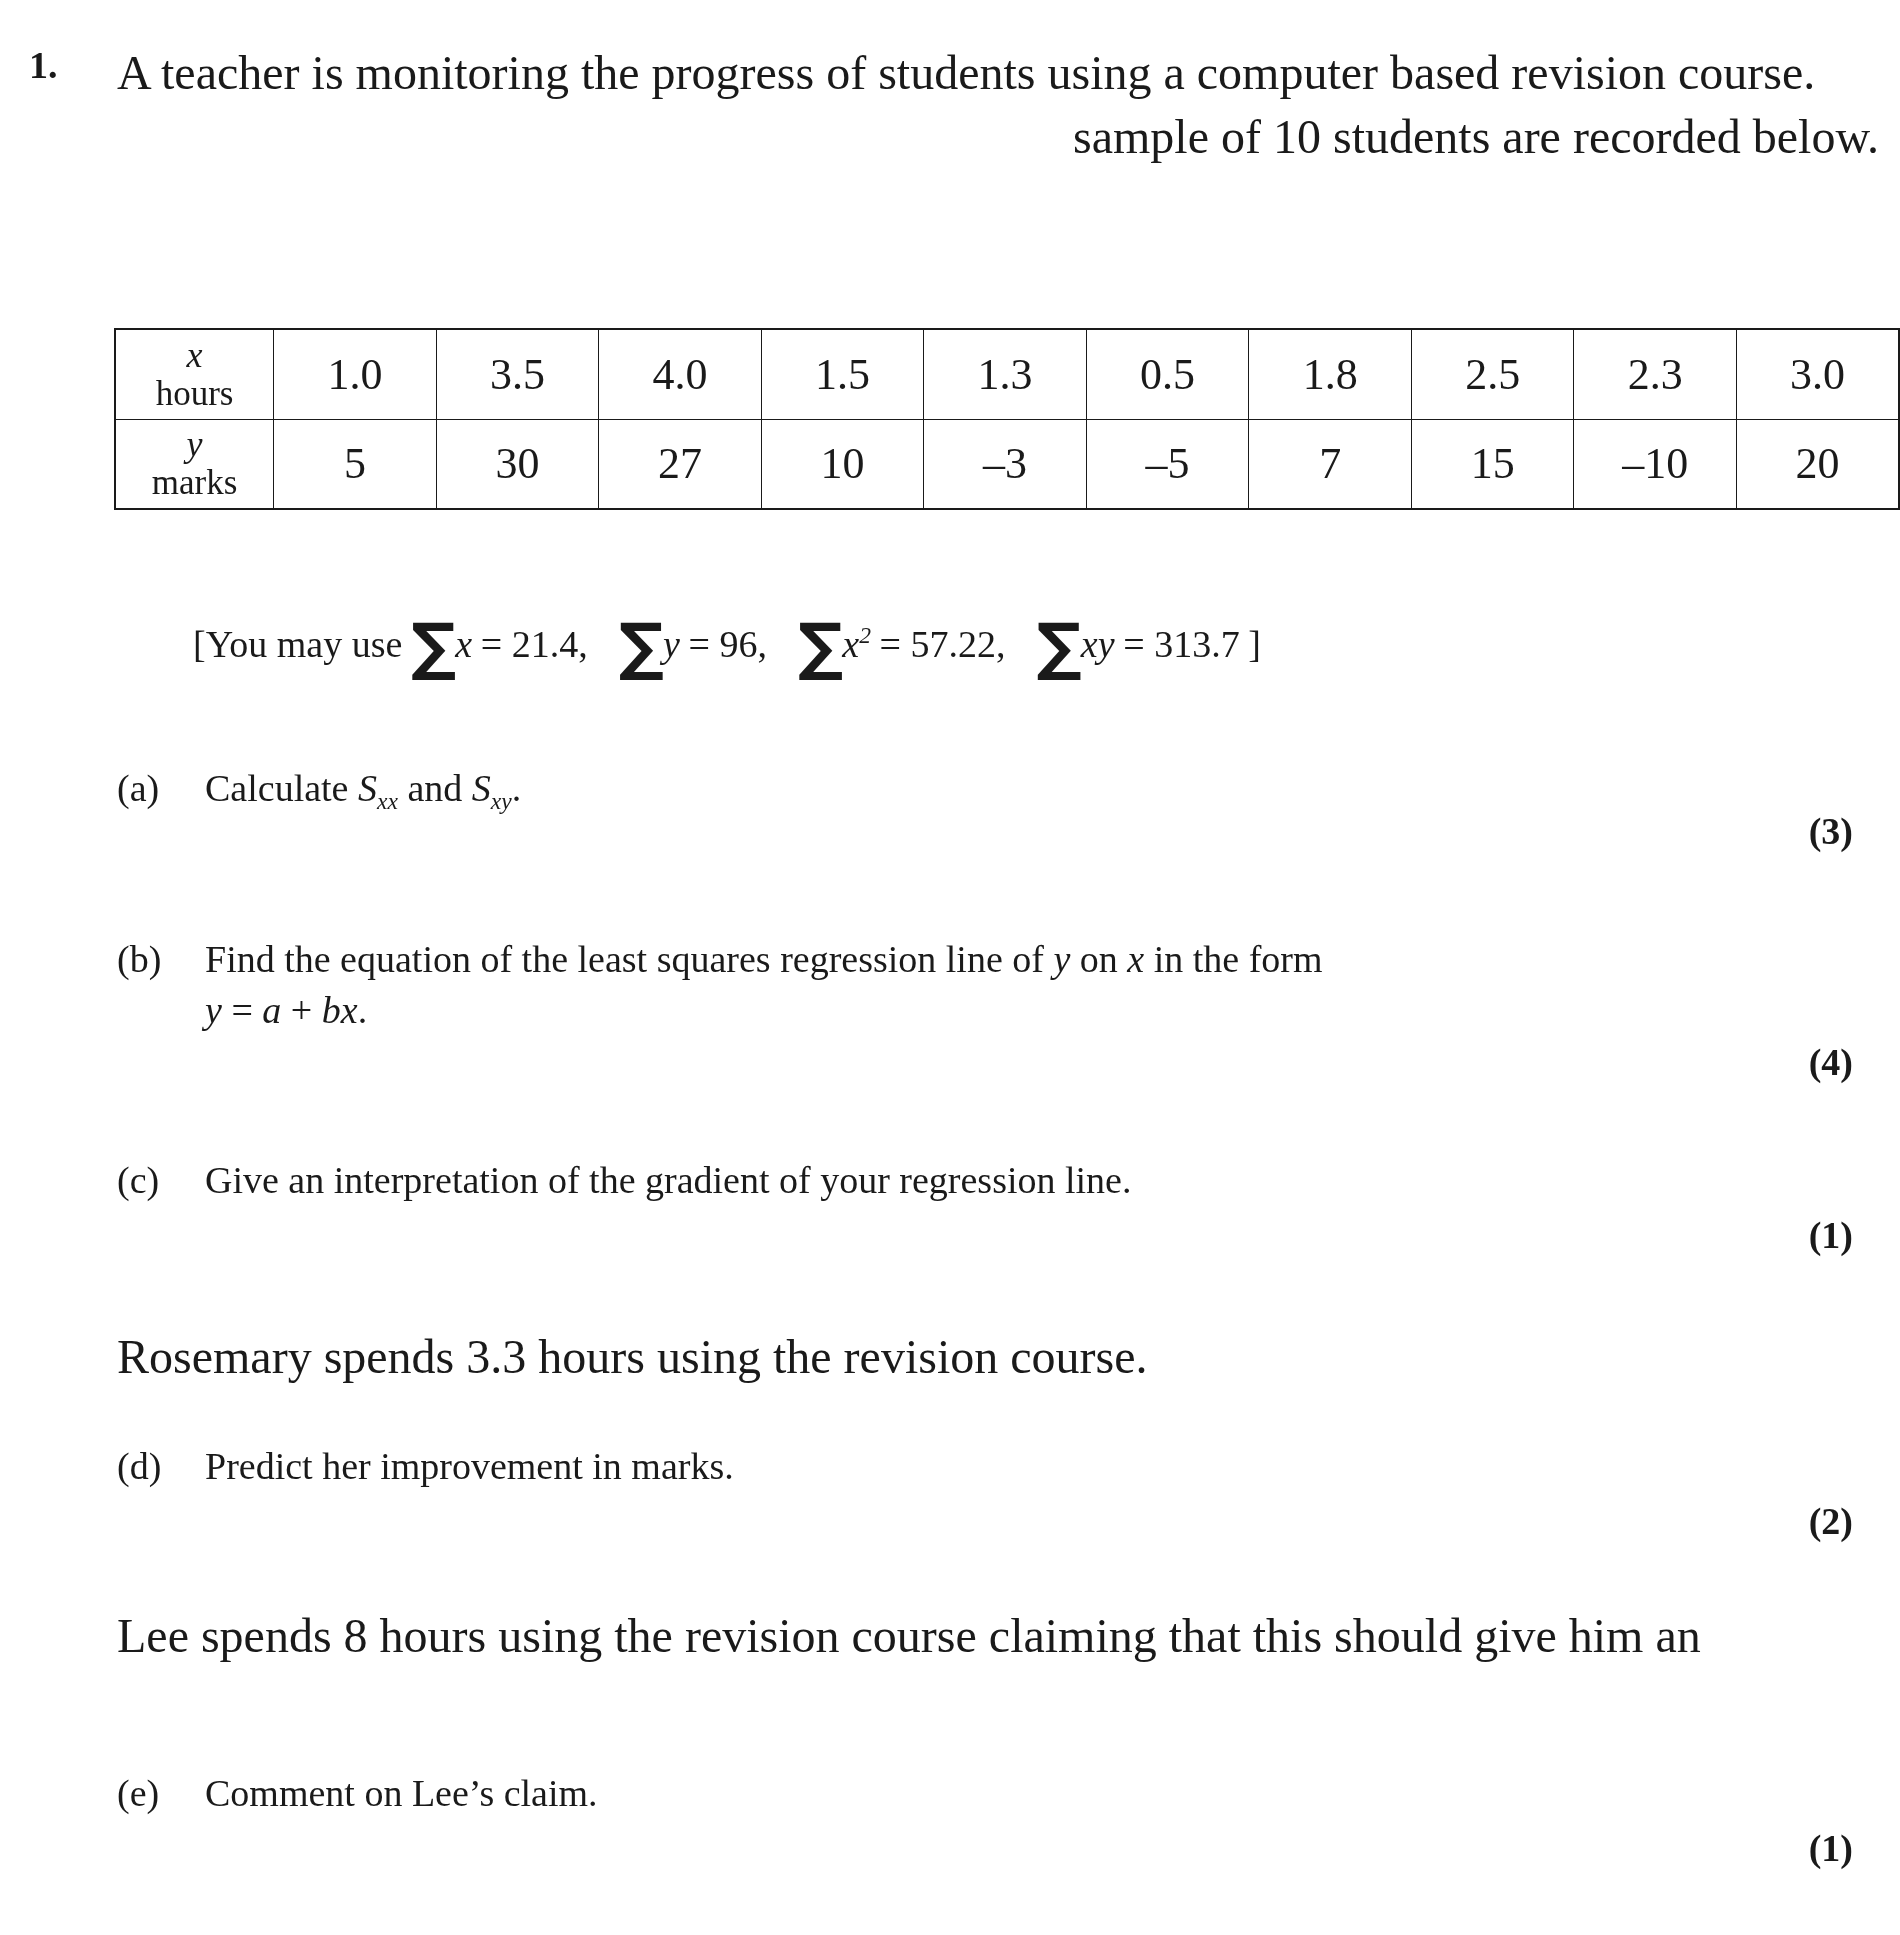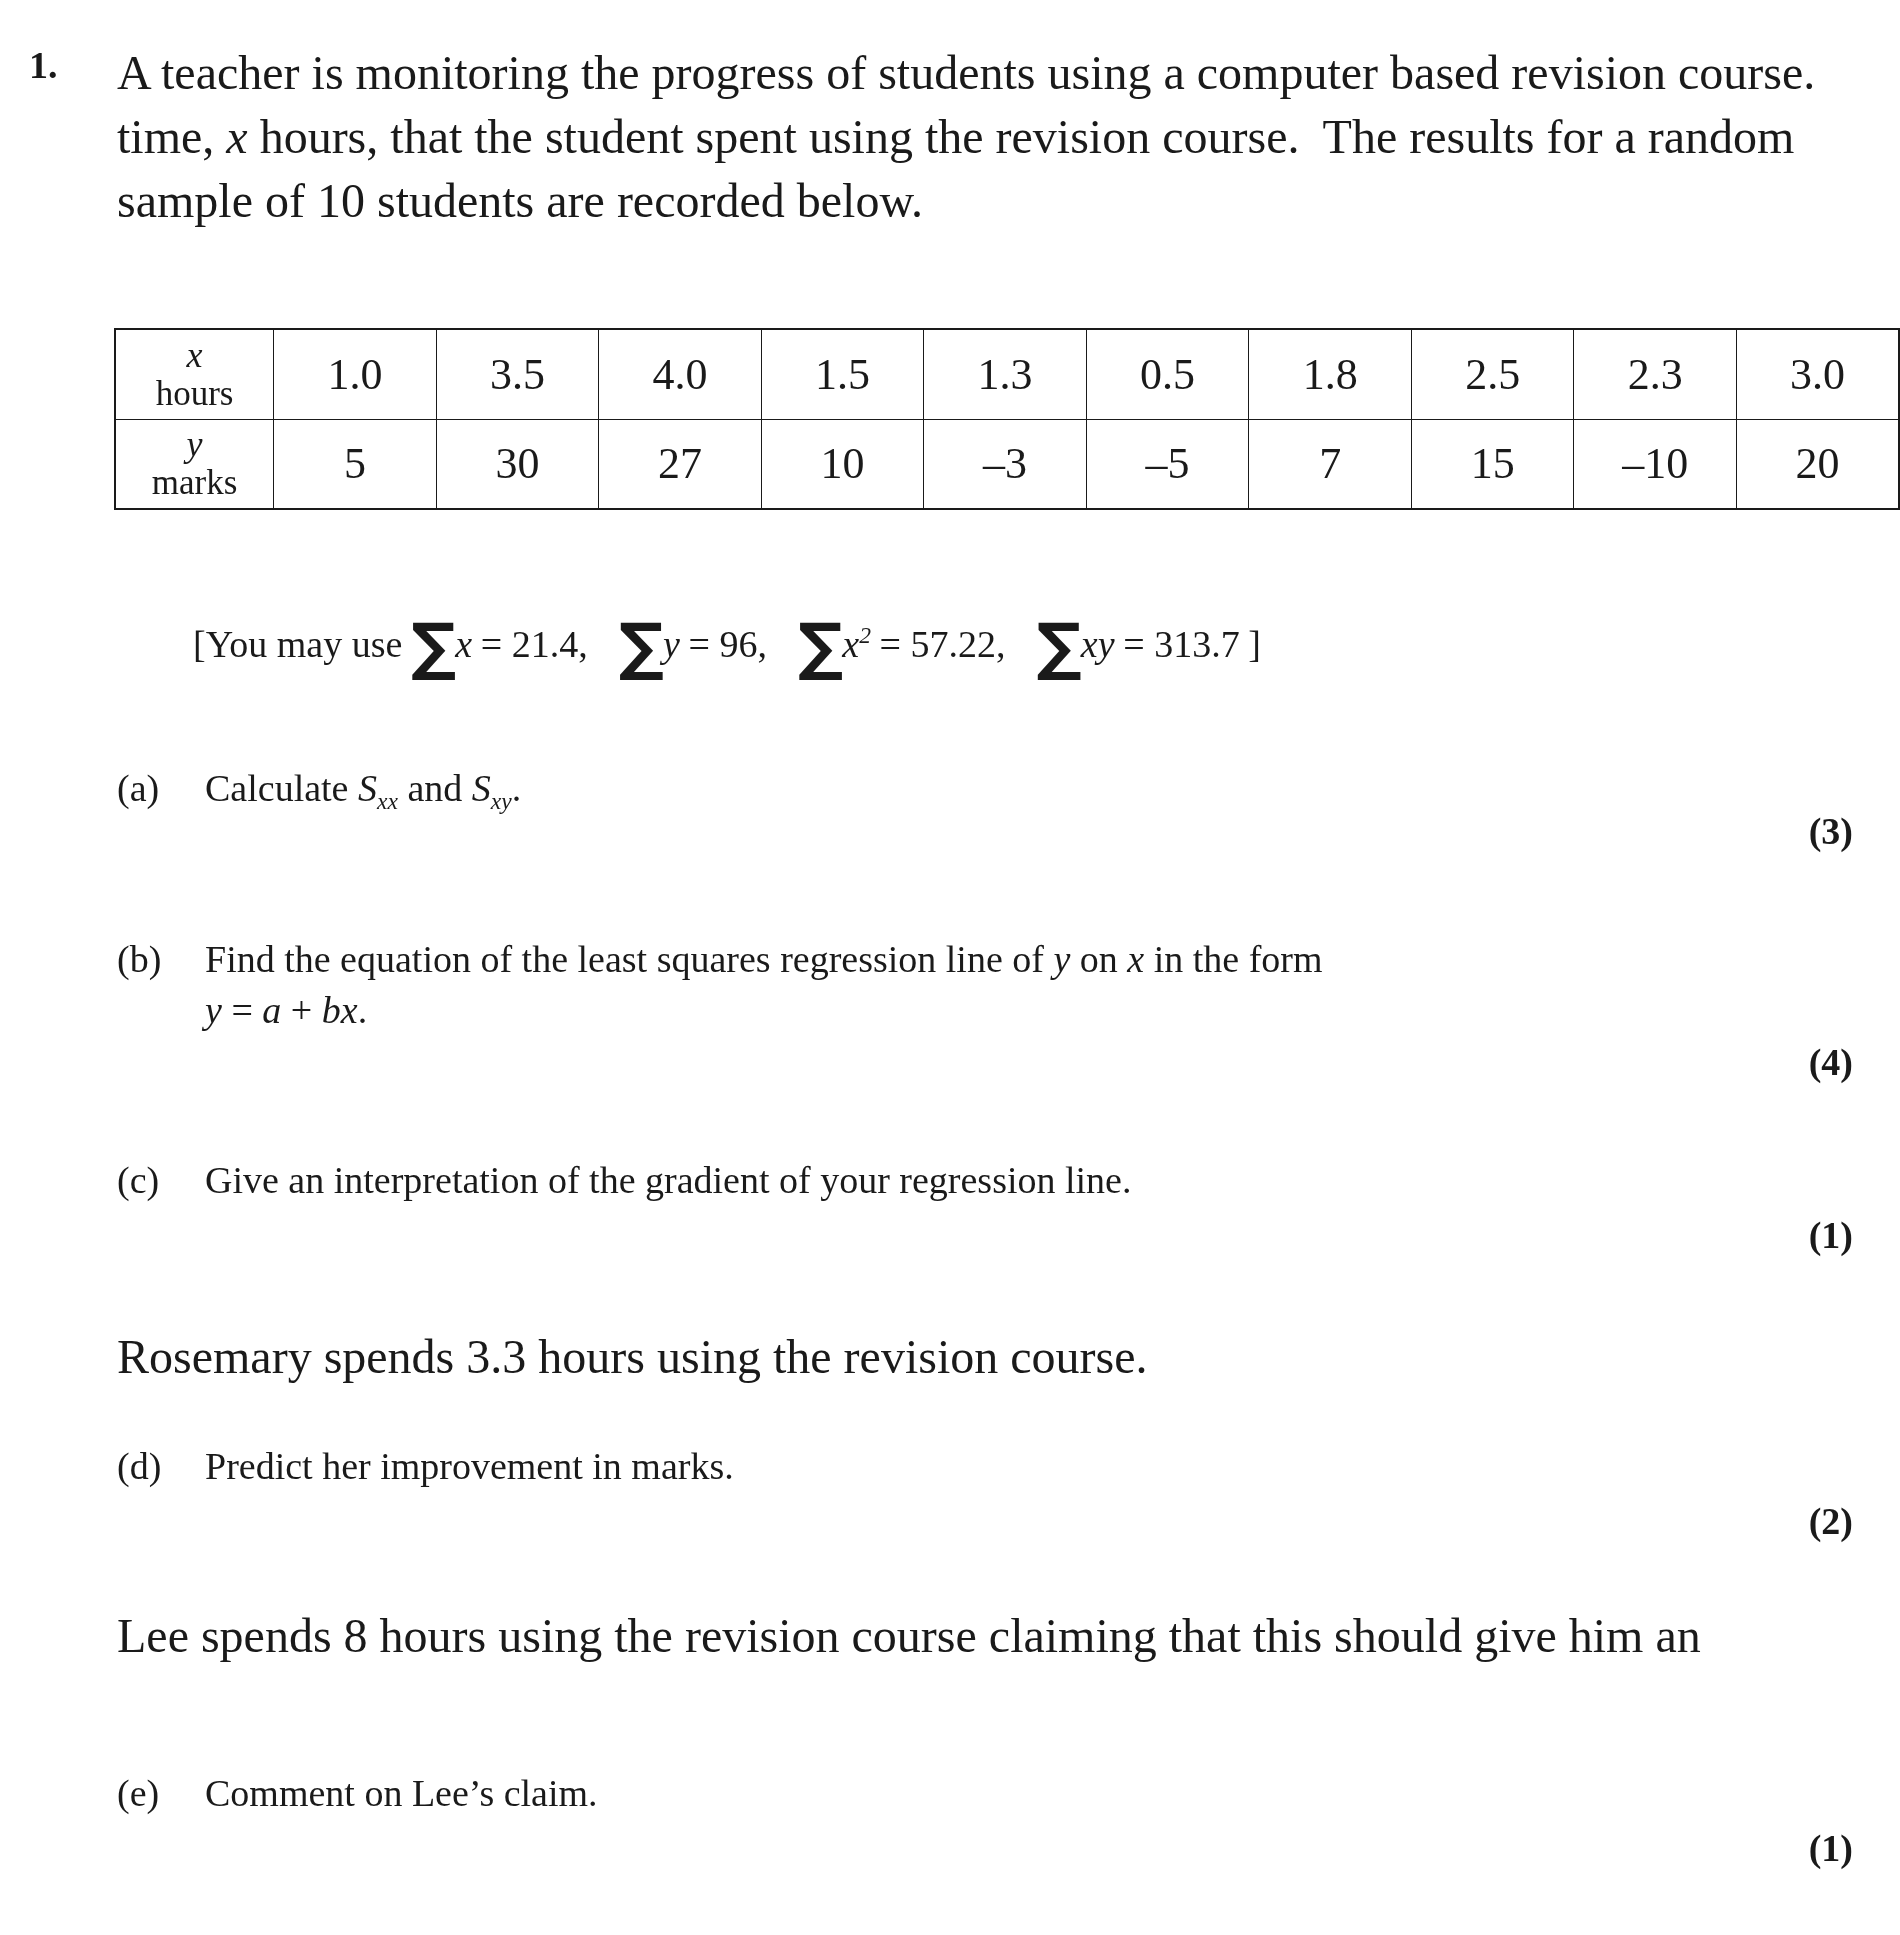--- a/index.html
+++ b/index.html
@@ -35,21 +35,21 @@
     position: absolute;
     left: 117px;
     top: 41px;
     width: 1762px;
     font-size: 48px;
     line-height: 1.33;
     text-align: justify;
     text-justify: inter-word;
   }
   .stem .lastline {
-    text-align: left;
+    text-align: right;
   }
 
   em, .it {
     font-style: italic;
   }
 
   
   .data-table-wrap {
     position: absolute;
     left: 114px;
@@ -169,21 +169,20 @@
 </style>
 </head>
 <body>
 
 <div class="page">
 
   <div class="q-number">1.</div>
 
   <div class="stem">
     <div>A teacher is monitoring the progress of students using a computer based revision course.</div>
-    <div>time, <span class="it">x</span> hours, that the student spent using the revision course.&nbsp; The results for a random</div>
     <div class="lastline">sample of 10 students are recorded below.</div>
   </div>
 
   <div class="data-table-wrap">
     <table class="data-table">
       <tbody>
           <tr>
         <td class="hdr">
           <span class="sym">x</span>
           <span class="unit">hours</span>

